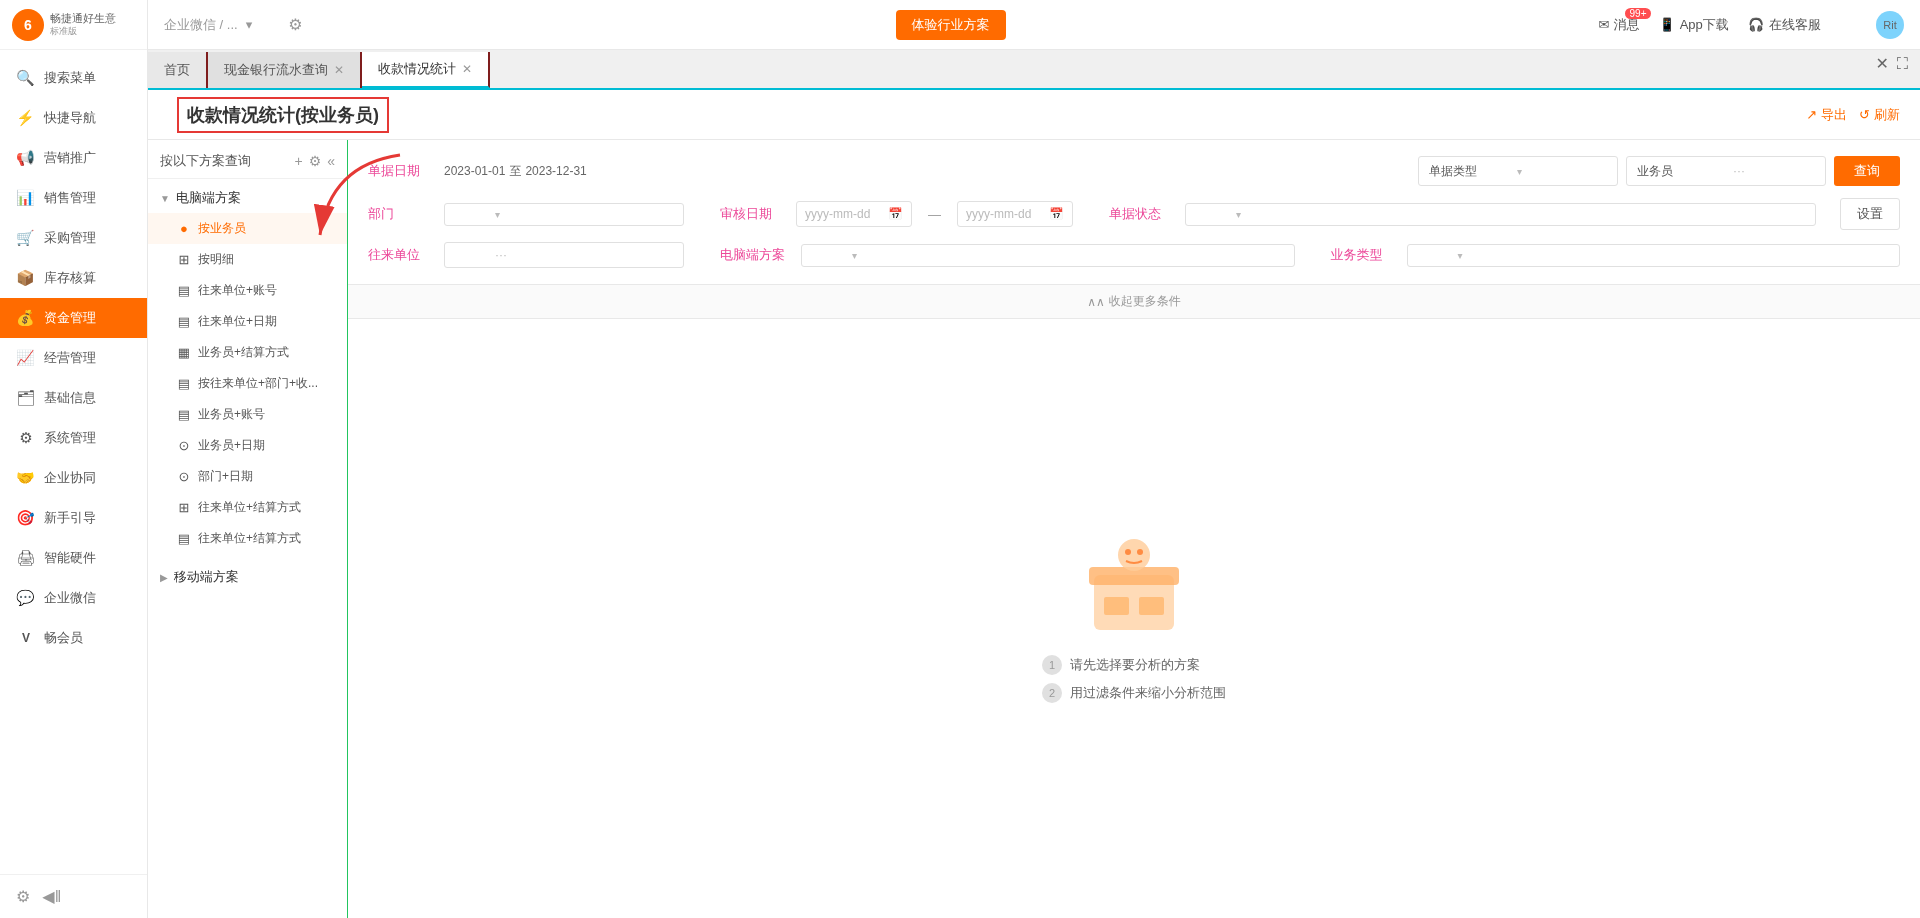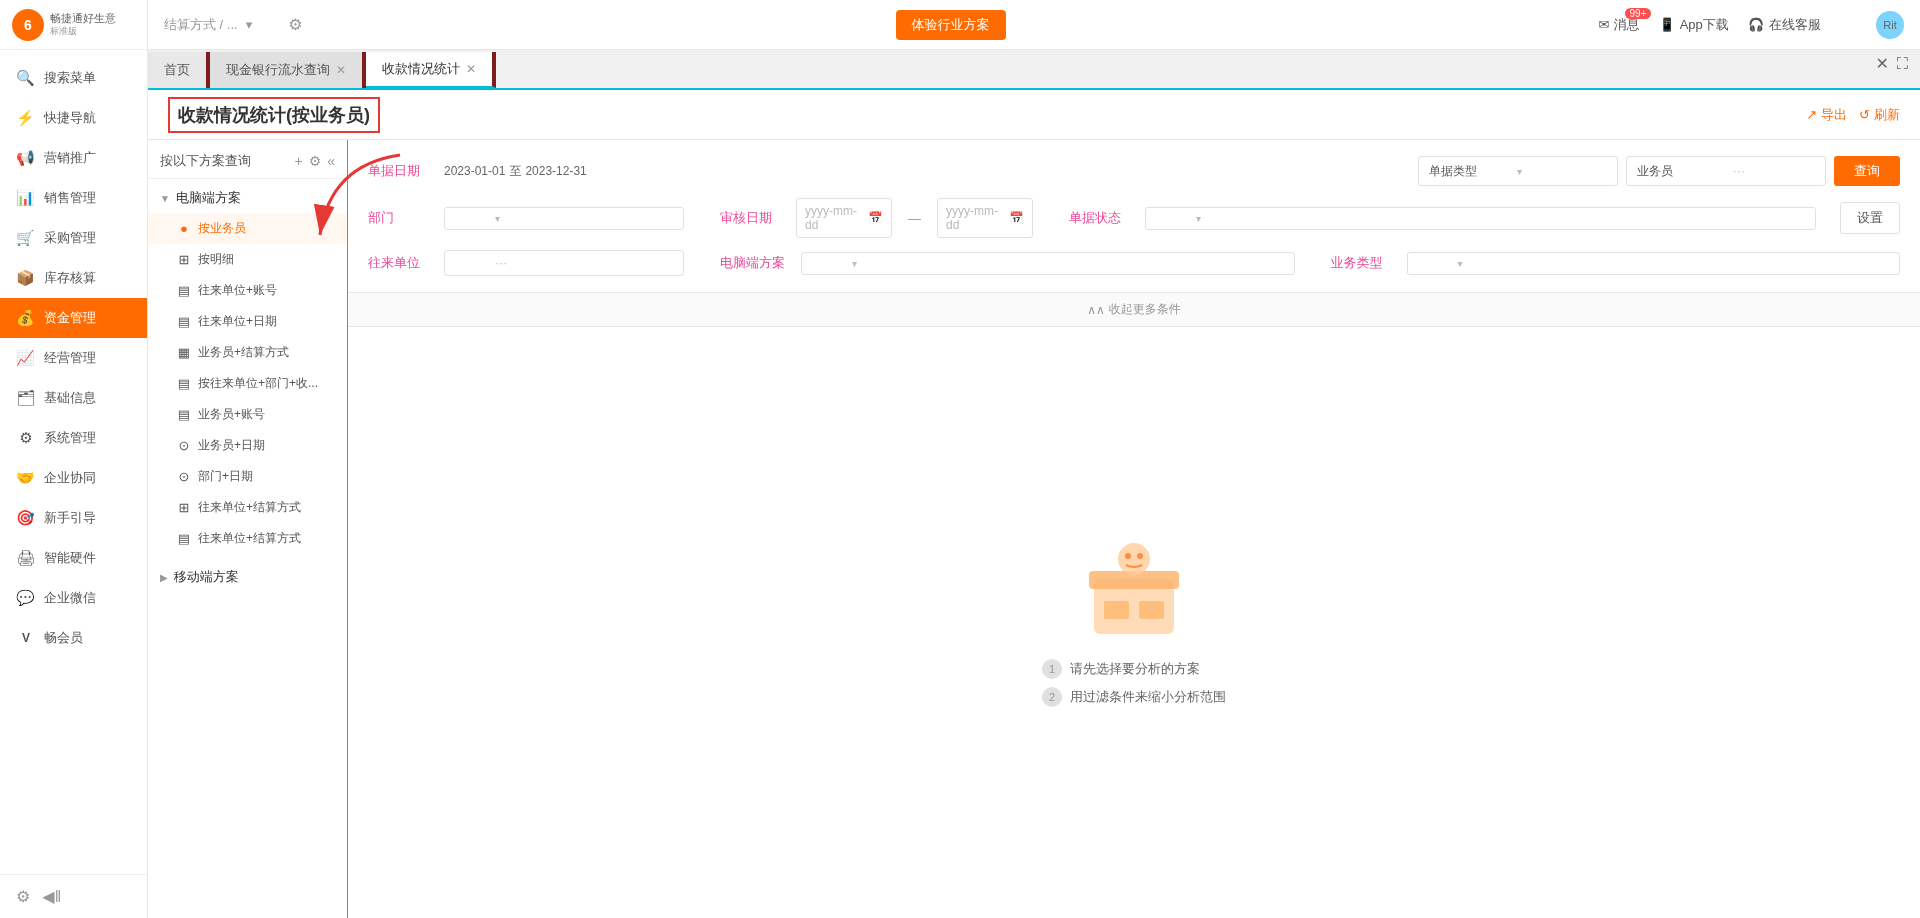--- a/index.html
+++ b/index.html
@@ -30,33 +30,33 @@
     .header-trial-btn { background: #ff6b00; color: white; border: none; border-radius: 4px; padding: 6px 16px; font-size: 13px; cursor: pointer; }
     .header-right { display: flex; align-items: center; gap: 20px; }
     .header-msg { display: flex; align-items: center; gap: 4px; color: #555; font-size: 13px; cursor: pointer; position: relative; }
     .msg-badge { background: #ff4d4f; color: white; border-radius: 10px; font-size: 10px; padding: 0 5px; position: absolute; top: -8px; right: -12px; }
     .header-app { display: flex; align-items: center; gap: 4px; color: #555; font-size: 13px; cursor: pointer; }
     .header-service { display: flex; align-items: center; gap: 4px; color: #555; font-size: 13px; cursor: pointer; }
     .header-avatar { width: 28px; height: 28px; background: #7dd3fc; border-radius: 50%; margin-left: 35px; }
 
     
     .tab-bar { height: 40px; background: #f0f0f0; display: flex; align-items: flex-end; padding: 0 0 0 0; flex-shrink: 0; border-bottom: 2px solid #00bcd4; position: relative; }
-    .tab-item { height: 36px; display: flex; align-items: center; padding: 0 16px; background: #e0e0e0; cursor: pointer; font-size: 13px; color: #555; border-right: 4px solid #7f1d1d; gap: 6px; }
+    .tab-item { height: 36px; display: flex; align-items: center; padding: 0 16px; background: #e0e0e0; cursor: pointer; font-size: 13px; color: #555; border-right: 2px solid #7f1d1d; gap: 6px; }
     .tab-item.home { background: #e8e8e8; }
     .tab-item.active { background: #fff; color: #333; border-bottom: 2px solid #00bcd4; margin-top: 12px; }
     .tab-close { font-size: 12px; color: #999; cursor: pointer; }
     .tab-bar-actions { position: absolute; right: 0; top: 4px; display: flex; gap: 8px; padding-right: 12px; }
     .tab-action-btn { background: none; border: none; cursor: pointer; color: #666; font-size: 16px; }
 
     
     .page-content { flex: 1; display: flex; flex-direction: column; overflow: hidden; background: #f5f5f5; }
 
     
     .page-header { height: 50px; background: #fff; display: flex; align-items: center; justify-content: space-between; padding: 0 20px; border-bottom: 1px solid #e8e8e8; flex-shrink: 0; }
-    .page-title { font-size: 18px; font-weight: bold; color: #333; border: 2px solid #ff4d4f; padding: 4px 8px; display: inline-block; }
+    .page-title { font-size: 18px; font-weight: bold; color: #333; border: 2px solid #ff4d4f; padding: 4px 8px; display: inline-block; margin-left: 9px; }
     .page-actions { display: flex; gap: 12px; }
     .action-btn { display: flex; align-items: center; gap: 4px; color: #ff6b00; font-size: 13px; cursor: pointer; background: none; border: none; }
 
     
     .content-body { flex: 1; display: flex; overflow: hidden; }
 
     
     .left-panel { width: 200px; background: #fff; border-right: 1px solid #22c55e; flex-shrink: 0; overflow-y: auto; }
     .left-panel-header { display: flex; align-items: center; justify-content: space-between; padding: 12px 12px 8px; border-bottom: 1px solid #f0f0f0; }
     .left-panel-title { font-size: 13px; color: #555; }
@@ -79,21 +79,21 @@
     .filter-area { background: #fff; padding: 16px 20px; border-bottom: 1px solid #e8e8e8; flex-shrink: 0; }
     .filter-row { display: flex; align-items: center; gap: 16px; margin-bottom: 12px; }
     .filter-row:last-child { margin-bottom: 0; }
     .filter-label { color: #ec4899; font-size: 13px; min-width: 60px; }
     .filter-date-group { display: flex; align-items: center; gap: 4px; }
     .date-btn { padding: 4px 8px; border: 1px solid #e0e0e0; border-radius: 3px; background: #fff; font-size: 12px; color: #555; cursor: pointer; }
     .date-btn.active { background: #ff6b00; color: white; border-color: #ff6b00; border-radius: 12px; }
     .date-range { display: flex; align-items: center; gap: 4px; font-size: 12px; color: #666; }
     .filter-select { display: flex; align-items: center; border: 1px solid #e0e0e0; border-radius: 3px; padding: 5px 10px; font-size: 12px; color: #555; cursor: pointer; gap: 40px; background: #fff; min-width: 200px; }
     .filter-select .arrow { color: #bbb; font-size: 10px; }
-    .filter-date-input { border: 1px solid #e0e0e0; border-radius: 3px; padding: 5px 8px; font-size: 12px; color: #bbb; width: 96px; display: flex; align-items: center; gap: 4px; }
+    .filter-date-input { border: 1px solid #e0e0e0; border-radius: 3px; padding: 5px 8px; font-size: 12px; color: #bbb; width: 116px; display: flex; align-items: center; gap: 4px; }
     .date-separator { color: #999; }
     .query-btn { background: #ff6b00; color: white; border: none; border-radius: 3px; padding: 6px 20px; font-size: 13px; cursor: pointer; }
     .setting-btn { background: #fff; color: #555; border: 1px solid #e0e0e0; border-radius: 3px; padding: 6px 16px; font-size: 13px; cursor: pointer; }
 
     .collapse-bar { display: flex; justify-content: center; align-items: center; padding: 8px; background: #fafafa; border-bottom: 1px solid #e8e8e8; cursor: pointer; color: #999; font-size: 12px; gap: 4px; }
 
     
     .empty-state { flex: 1; display: flex; flex-direction: column; align-items: center; justify-content: center; background: #fff; }
     .empty-illustration { width: 120px; height: 100px; position: relative; margin-bottom: 20px; }
     .empty-steps { display: flex; flex-direction: column; gap: 8px; }
@@ -183,21 +183,21 @@
   <div class="sidebar-bottom">
     <span class="sidebar-bottom-icon">⚙</span>
     <span class="sidebar-bottom-icon">◀‖</span>
   </div>
 </div>
 
 <div class="main">
 
   <div class="top-header">
     <div class="header-left">
-      <span class="header-breadcrumb">结算方式 / ...</span>
+      <span class="header-breadcrumb">企业微信 / ...</span>
       <span class="header-dropdown">▾</span>
       <span style="width:20px;"></span>
       <span class="header-gear">⚙</span>
     </div>
     <button class="header-trial-btn">体验行业方案</button>
     <div class="header-right">
       <div class="header-msg">
         <span>✉</span>
         <span>消息</span>
         <span class="msg-badge">99+</span>

